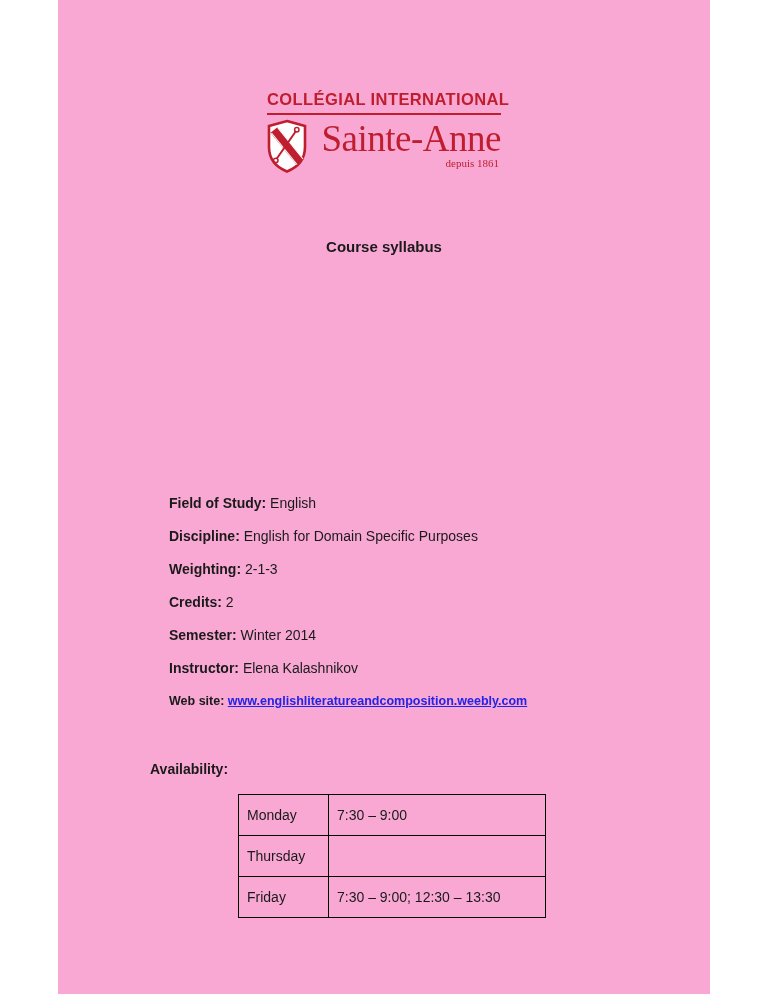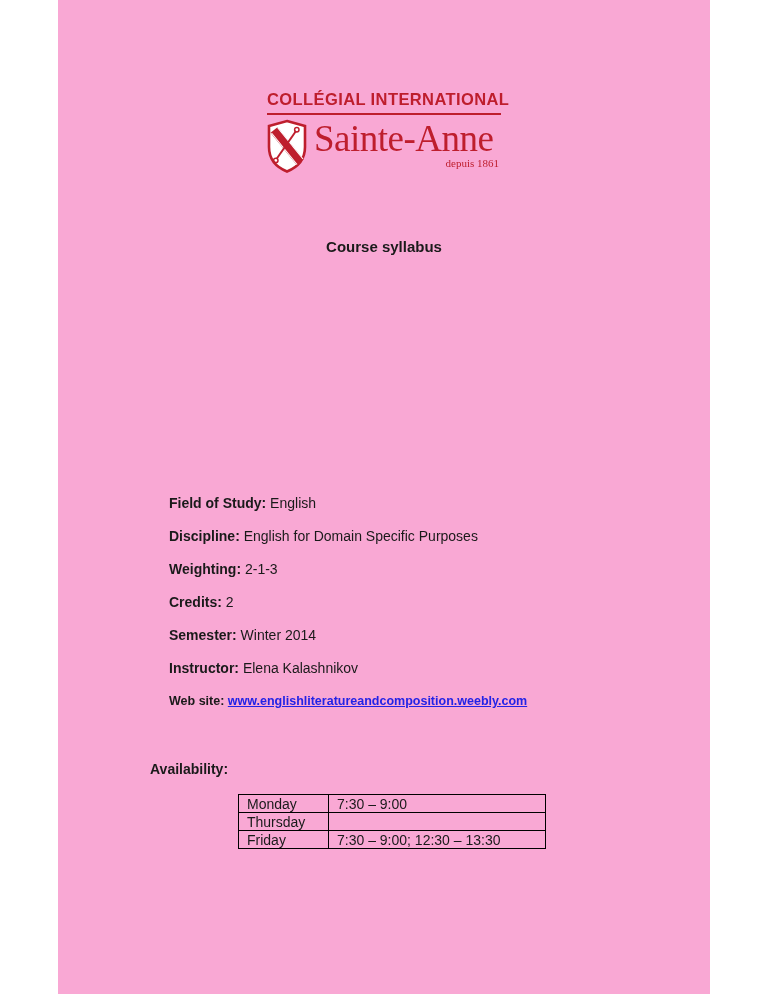--- a/index.html
+++ b/index.html
@@ -43,20 +43,21 @@
   }
   .crest { display: inline-block; width: 40px; height: 54px; flex: 0 0 auto; margin-right: 7px; }
   .logo-name-col { flex: 1; }
   .logo-name {
     font-family: "Liberation Serif", serif;
     color: #be1e2d;
     font-size: 37px;
     line-height: 40px;
     white-space: nowrap;
     letter-spacing: -0.5px;
+    text-align: right;
   }
   .logo-tagline {
     color: #be1e2d;
     font-family: "Liberation Serif", serif;
     font-size: 11px;
     text-align: right;
     margin-top: -2px;
     padding-right: 2px;
   }
 
@@ -115,21 +116,21 @@
     position: absolute;
     top: 794px;
     left: 180px;
     width: 308px;
     border-collapse: collapse;
     font-size: 14px;
   }
   .availability-table td {
     border: 1px solid #000000;
     height: 18px;
-    padding: 0 8px;
+    padding: 12px 8px;
     white-space: nowrap;
   }
   .availability-table td.day { width: 90px; }
 </style>
 </head>
 <body>
 
 <div class="page">
 
   <header class="logo">

